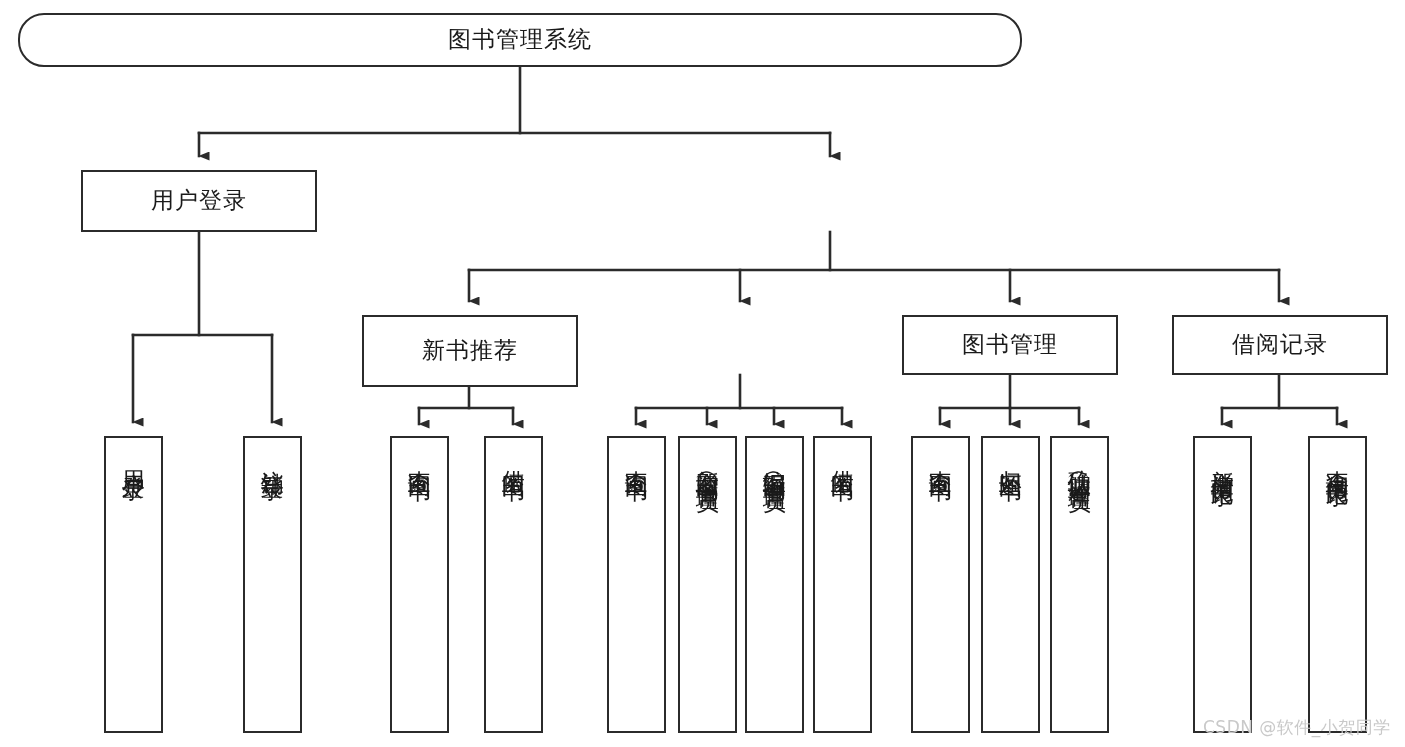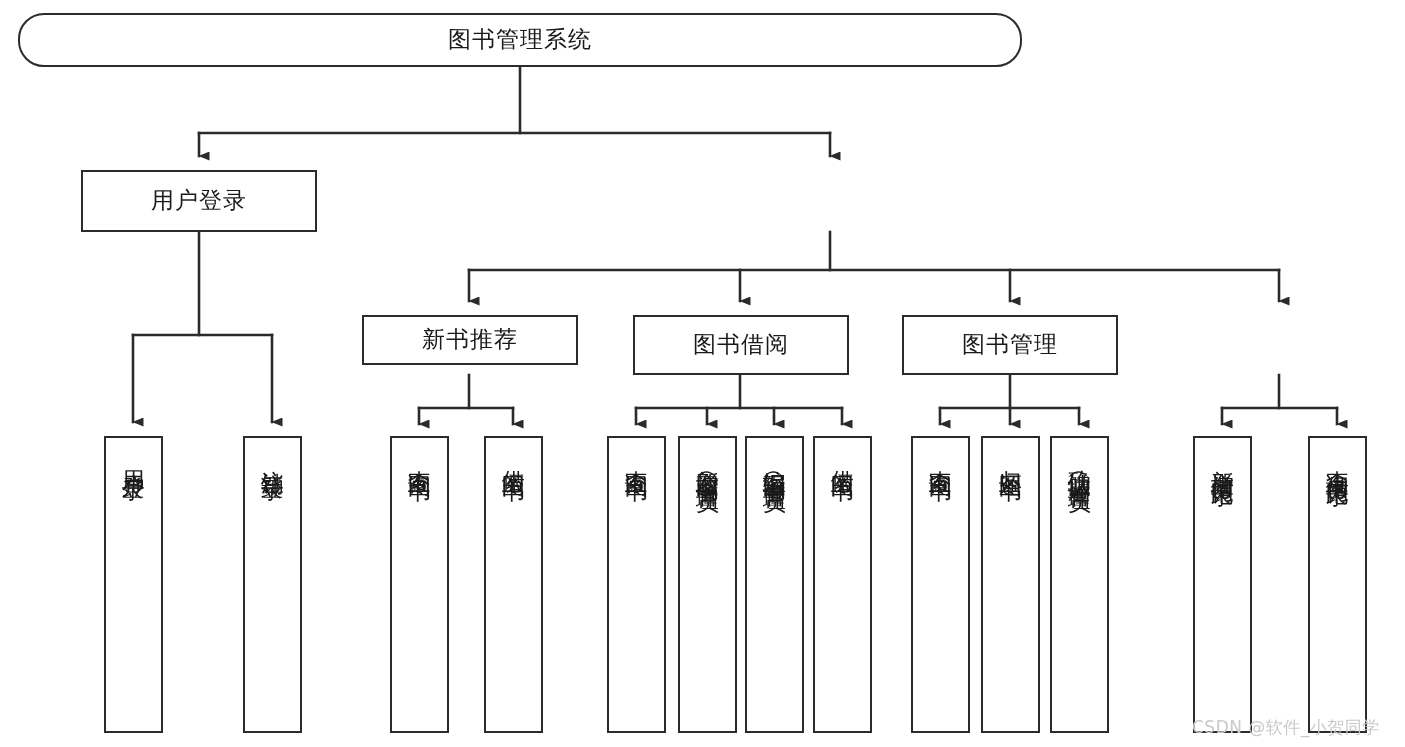--- a/index.html
+++ b/index.html
@@ -59,20 +59,21 @@
     letter-spacing: 3px;
     white-space: pre;
   }
   .watermark {
     position: absolute;
     color: #c9c9c9;
     font-size: 17px;
     letter-spacing: 0.5px;
     white-space: pre;
     user-select: none;
+    margin-left: 11px;
   }
 </style>
 </head>
 <body>
 
 <div id="diagram-root">
 
   <svg id="edge-layer" viewBox="0 0 1405 747" width="1405" height="747" xmlns="http://www.w3.org/2000/svg">
     <defs>
       <marker id="arrowhead" markerWidth="9" markerHeight="11" refX="4.5" refY="10.5" orient="auto" markerUnits="userSpaceOnUse">
@@ -125,32 +126,32 @@
 
   <div class="node horiz" style="left:18px; top:13px; width:1004px; height:54px;border-radius:26px;">
     <span class="label">图书管理系统</span>
   </div>
 
   <div class="node horiz" style="left:81px; top:170px; width:236px; height:62px;">
     <span class="label">用户登录</span>
   </div>
 
 
-  <div class="node horiz" style="left:362px; top:315px; width:216px; height:50px;">
+  <div class="node horiz" style="left:362px; top:315px; width:216px; height:72px;">
     <span class="label">新书推荐</span>
   </div>
 
-  <div class="node horiz" style="left:633px; top:315px; width:216px; height:60px;">
-    <span class="label">图书借阅</span>
-  </div>
 
   <div class="node horiz" style="left:902px; top:315px; width:216px; height:60px;">
     <span class="label">图书管理</span>
   </div>
 
+  <div class="node horiz" style="left:1172px; top:315px; width:216px; height:60px;">
+    <span class="label">借阅记录</span>
+  </div>
 
   <div class="node vert" style="left:104px; top:436px; width:59px; height:297px;">
     <span class="label">用户登录</span>
   </div>
 
   <div class="node vert" style="left:243px; top:436px; width:59px; height:297px;">
     <span class="label">注销登录</span>
   </div>
 
   <div class="node vert" style="left:390px; top:436px; width:59px; height:297px;">

